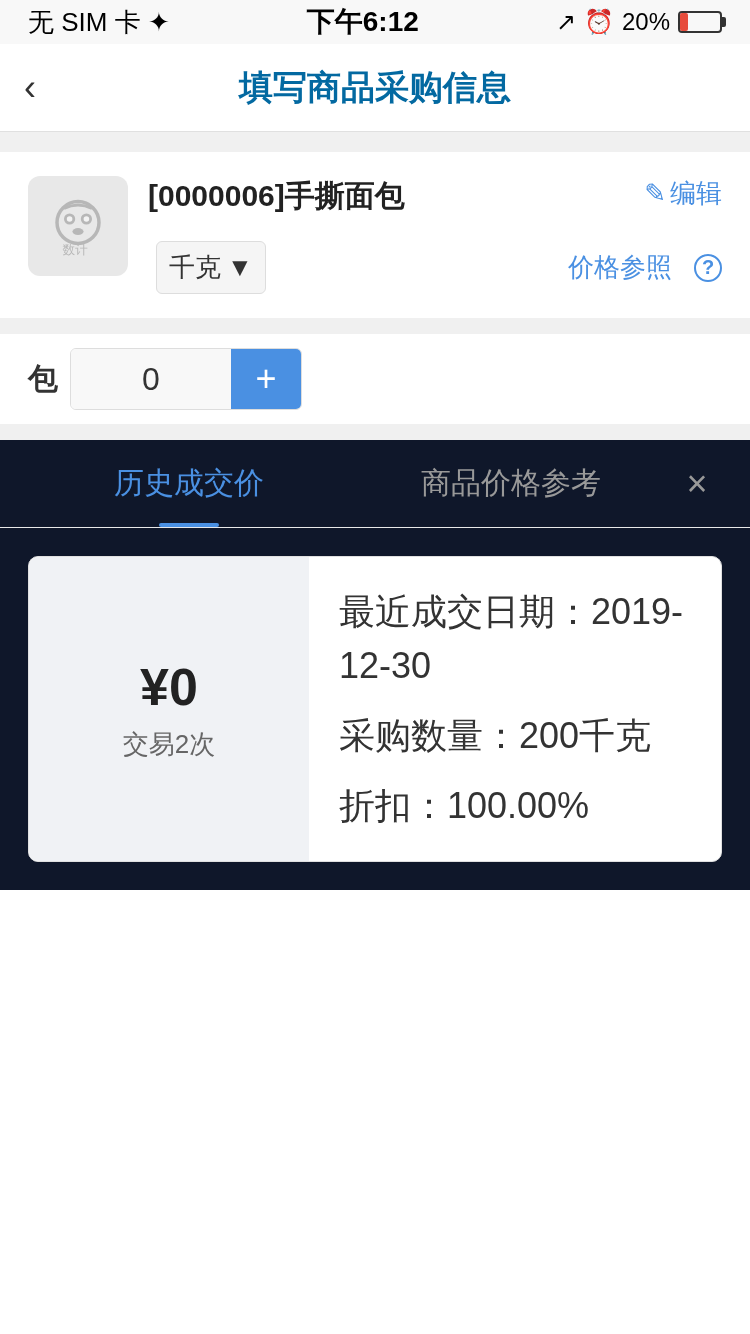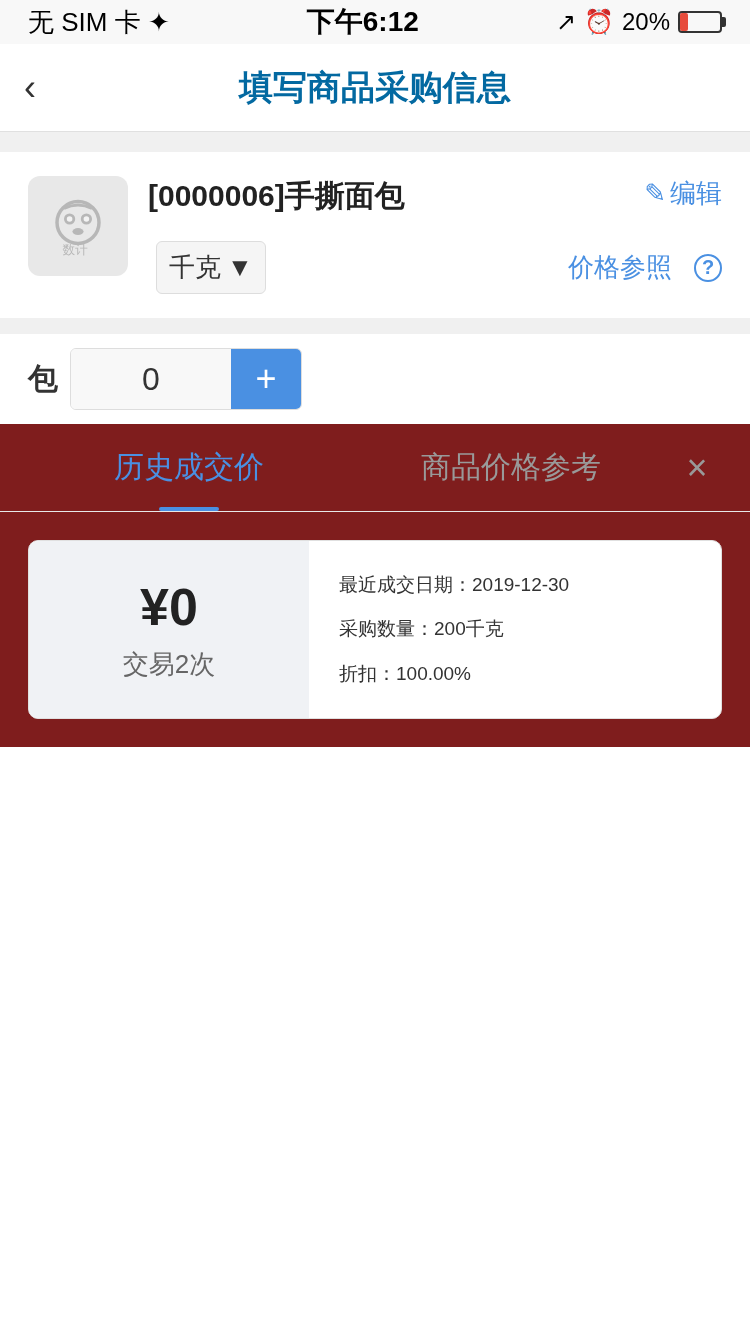--- a/index.html
+++ b/index.html
@@ -230,21 +230,22 @@
       align-items: center;
       justify-content: center;
       font-size: 36px;
       color: #fff;
       cursor: pointer;
       font-weight: 300;
     }
 
     
     .tabs-panel {
-      background: #7f1d1d;
+      background: #0f172a;
+      margin-top: 16px;
     }
     .tabs-header {
       display: flex;
       align-items: center;
       border-bottom: 1px solid #e8e8e8;
       padding: 0 28px;
       height: 88px;
       position: relative;
     }
     .tab-item {
@@ -316,21 +317,21 @@
     }
     .tx-right {
       flex: 1;
       padding: 28px 30px;
       display: flex;
       flex-direction: column;
       justify-content: center;
       gap: 16px;
     }
     .tx-detail-row {
-      font-size: 19px;
+      font-size: 36px;
       color: #333;
       line-height: 1.5;
     }
 
     
     .bottom-space {
       height: 600px;
       background: #fff;
     }
   </style>

